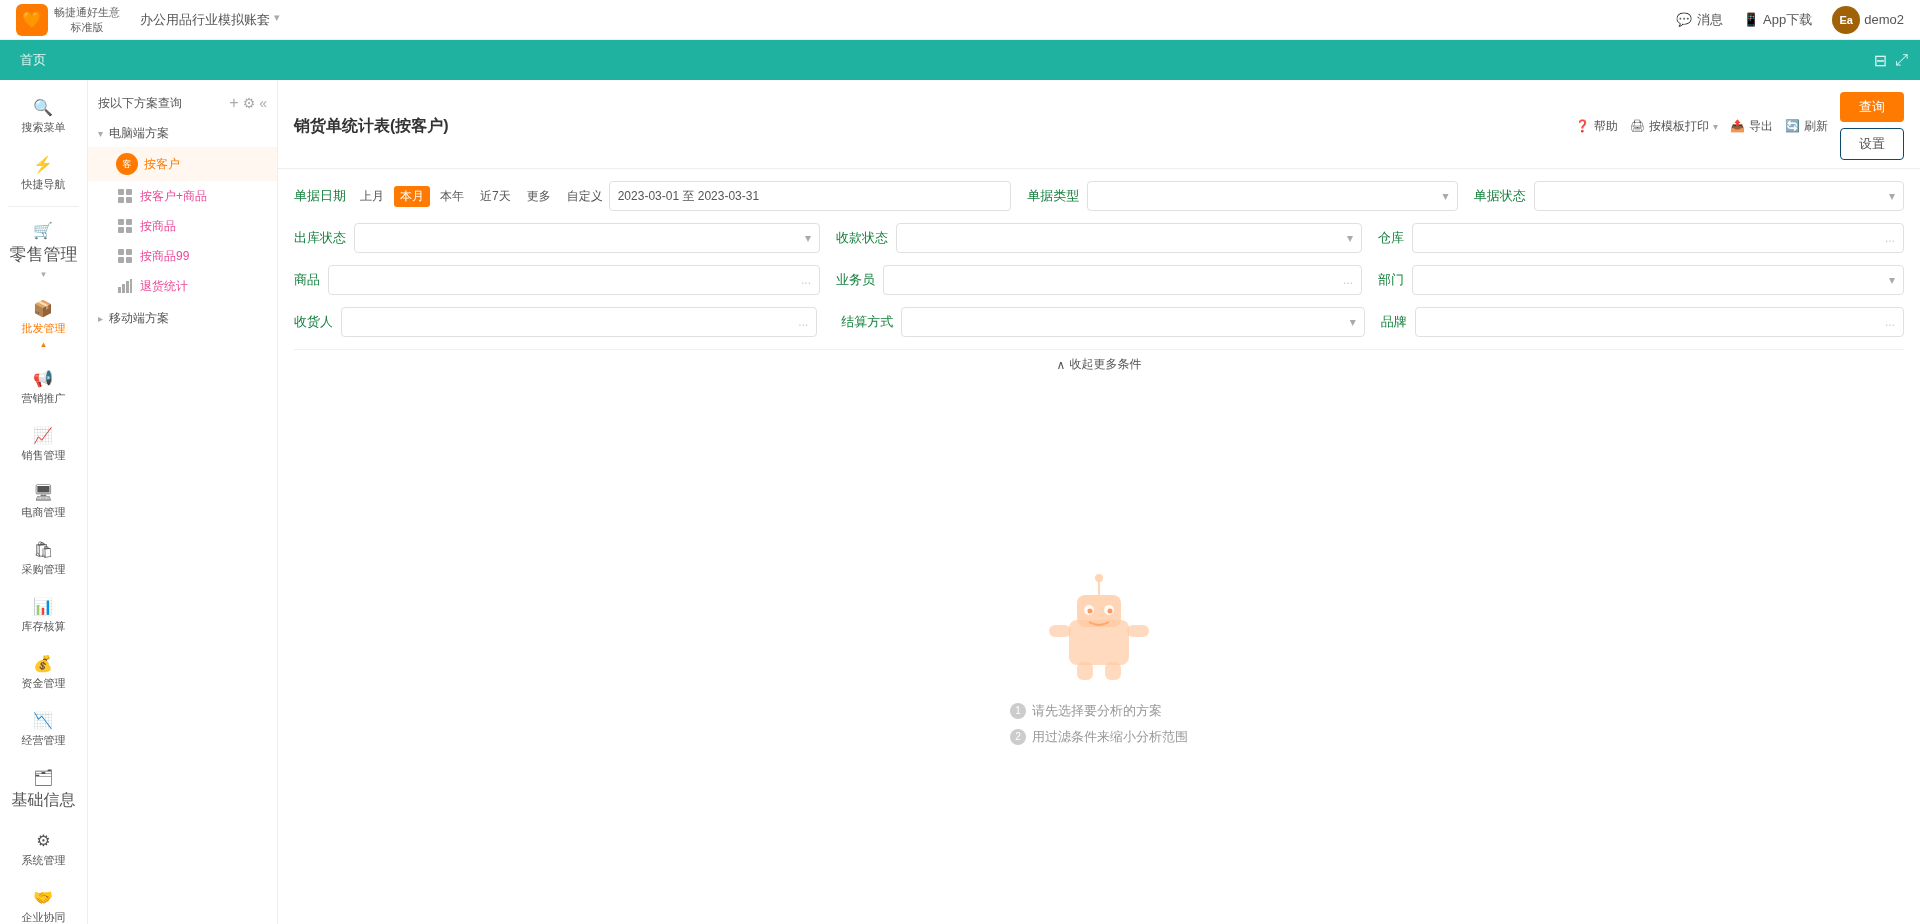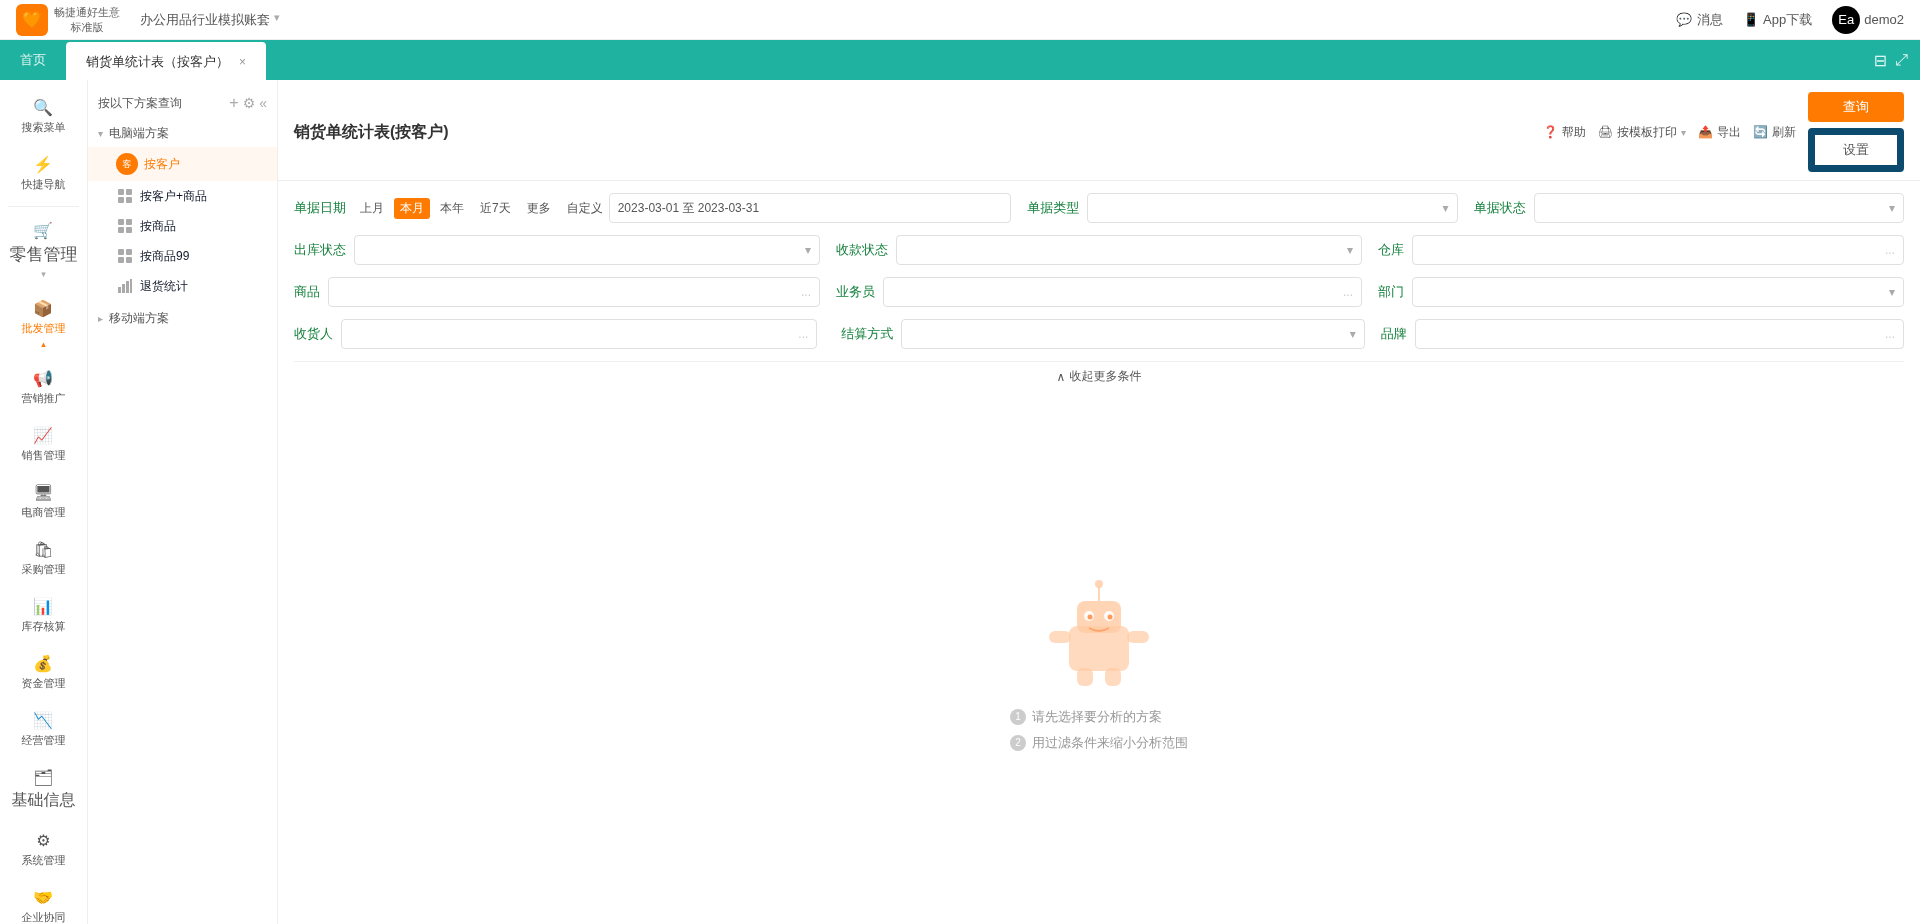--- a/index.html
+++ b/index.html
@@ -6,21 +6,21 @@
     body { font-family: 'Microsoft YaHei', Arial, sans-serif; font-size: 13px; background: #f5f5f5; width: 1920px; min-height: 924px; overflow-x: hidden; }
 
     
     .top-bar { height: 40px; background: #fff; display: flex; align-items: center; justify-content: space-between; padding: 0 16px; border-bottom: 1px solid #eee; }
     .top-bar-left { display: flex; align-items: center; gap: 8px; }
     .logo-area { display: flex; align-items: center; gap: 6px; }
     .logo-icon { width: 32px; height: 32px; background: #ff7a00; border-radius: 6px; display: flex; align-items: center; justify-content: center; color: #fff; font-size: 16px; }
     .logo-text { font-size: 11px; color: #666; line-height: 1.3; text-align: center; }
     .top-bar-right { display: flex; align-items: center; gap: 20px; color: #555; font-size: 13px; }
     .top-bar-right-item { display: flex; align-items: center; gap: 4px; cursor: pointer; }
-    .avatar { width: 28px; height: 28px; border-radius: 50%; background: #000000; color: #fff; display: flex; align-items: center; justify-content: center; font-size: 13px; }
+    .avatar { width: 28px; height: 28px; border-radius: 50%; background: #a16207; color: #fff; display: flex; align-items: center; justify-content: center; font-size: 11px; font-weight: bold; }
 
     
     .tab-bar { height: 40px; background: #20b2a0; display: flex; align-items: center; padding: 0 0 0 0; }
     .tab-item { height: 40px; padding: 0 20px; display: flex; align-items: center; gap: 6px; cursor: pointer; font-size: 13px; color: rgba(255,255,255,0.85); }
     .tab-item.home { background: transparent; }
     .tab-item.active { background: #fff; color: #333; border-radius: 4px 4px 0 0; margin-top: 4px; }
     .tab-close { color: #999; font-size: 12px; cursor: pointer; margin-left: 4px; }
     .tab-bar-right { margin-left: auto; display: flex; align-items: center; gap: 8px; padding-right: 12px; }
     .tab-bar-icon { color: rgba(255,255,255,0.85); cursor: pointer; font-size: 16px; }
 
@@ -38,33 +38,33 @@
     .content-area { flex: 1; display: flex; background: #f0f2f5; overflow: hidden; }
 
     
     .scheme-panel { width: 190px; background: #fff; border-right: 1px solid #eee; padding: 8px 0; flex-shrink: 0; }
     .scheme-panel-header { display: flex; align-items: center; justify-content: space-between; padding: 6px 10px; color: #555; font-size: 12px; }
     .scheme-actions { display: flex; gap: 4px; align-items: center; }
     .scheme-actions span { cursor: pointer; color: #aaa; font-size: 14px; }
     .scheme-group { padding: 2px 0; }
     .scheme-group-header { display: flex; align-items: center; gap: 6px; padding: 5px 10px; cursor: pointer; color: #555; font-size: 12px; }
     .scheme-group-header .arrow { color: #aaa; font-size: 10px; }
-    .scheme-item { display: flex; align-items: center; gap: 6px; padding: 6px 10px 6px 28px; cursor: pointer; color: #0f172a; font-size: 12px; }
+    .scheme-item { display: flex; align-items: center; gap: 6px; padding: 6px 10px 6px 28px; cursor: pointer; color: #ec4899; font-size: 12px; }
     .scheme-item.active { color: #ff7a00; background: #fff7f0; }
     .scheme-item .icon-badge { width: 22px; height: 22px; border-radius: 50%; background: #ff7a00; color: #fff; font-size: 10px; display: flex; align-items: center; justify-content: center; flex-shrink: 0; }
     .scheme-item .icon-grid { width: 18px; height: 18px; display: flex; align-items: center; justify-content: center; color: #aaa; flex-shrink: 0; }
 
     
     .main-content { flex: 1; padding: 0; background: #fff; display: flex; flex-direction: column; }
     .main-content-header { display: flex; align-items: center; justify-content: space-between; padding: 12px 16px 8px 16px; border-bottom: 1px solid #eee; }
     .main-content-title { font-size: 16px; font-weight: 600; color: #333; }
     .main-content-actions { display: flex; align-items: center; gap: 12px; }
     .action-btn { display: flex; align-items: center; gap: 4px; color: #555; font-size: 12px; cursor: pointer; }
     .query-btn { background: #ff7a00; color: #fff; border: none; border-radius: 4px; padding: 6px 18px; font-size: 13px; cursor: pointer; }
-    .settings-btn { background: #fff; color: #555; border: 7px solid #0c4a6e; border-radius: 4px; padding: 6px 28px; font-size: 13px; cursor: pointer; }
+    .settings-btn { background: #fff; color: #555; border: 1px solid #0c4a6e; border-radius: 4px; padding: 6px 18px; font-size: 13px; cursor: pointer; }
 
     
     .filter-area { padding: 12px 16px; background: #fff; }
     .filter-row { display: flex; align-items: center; gap: 16px; margin-bottom: 12px; }
     .filter-item { display: flex; align-items: center; gap: 8px; flex: 1; }
     .filter-label { color: #15803d; font-size: 13px; white-space: nowrap; flex-shrink: 0; }
     .filter-control { flex: 1; border: 1px solid #e0e0e0; border-radius: 4px; height: 30px; display: flex; align-items: center; padding: 0 8px; background: #fff; cursor: pointer; }
     .filter-control.date-picker { display: flex; align-items: center; gap: 6px; }
     .date-tabs { display: flex; gap: 4px; align-items: center; }
     .date-tab { font-size: 12px; color: #555; cursor: pointer; padding: 2px 6px; border-radius: 3px; }
@@ -109,24 +109,20 @@
     <div class="top-bar-right-item">
       <div class="avatar">Ea</div>
       <span>demo2</span>
     </div>
   </div>
 </div>
 
 <div class="tab-bar">
   <div class="tab-item home">
     <span>首页</span>
-  </div>
-  <div class="tab-item active">
-    <span>销货单统计表（按客户）</span>
-    <span class="tab-close">×</span>
   </div>
   <div class="tab-bar-right">
     <span class="tab-bar-icon">⊟</span>
     <span class="tab-bar-icon">⤢</span>
   </div>
 </div>
 
 <div class="main-layout">
 
   <div class="sidebar">

